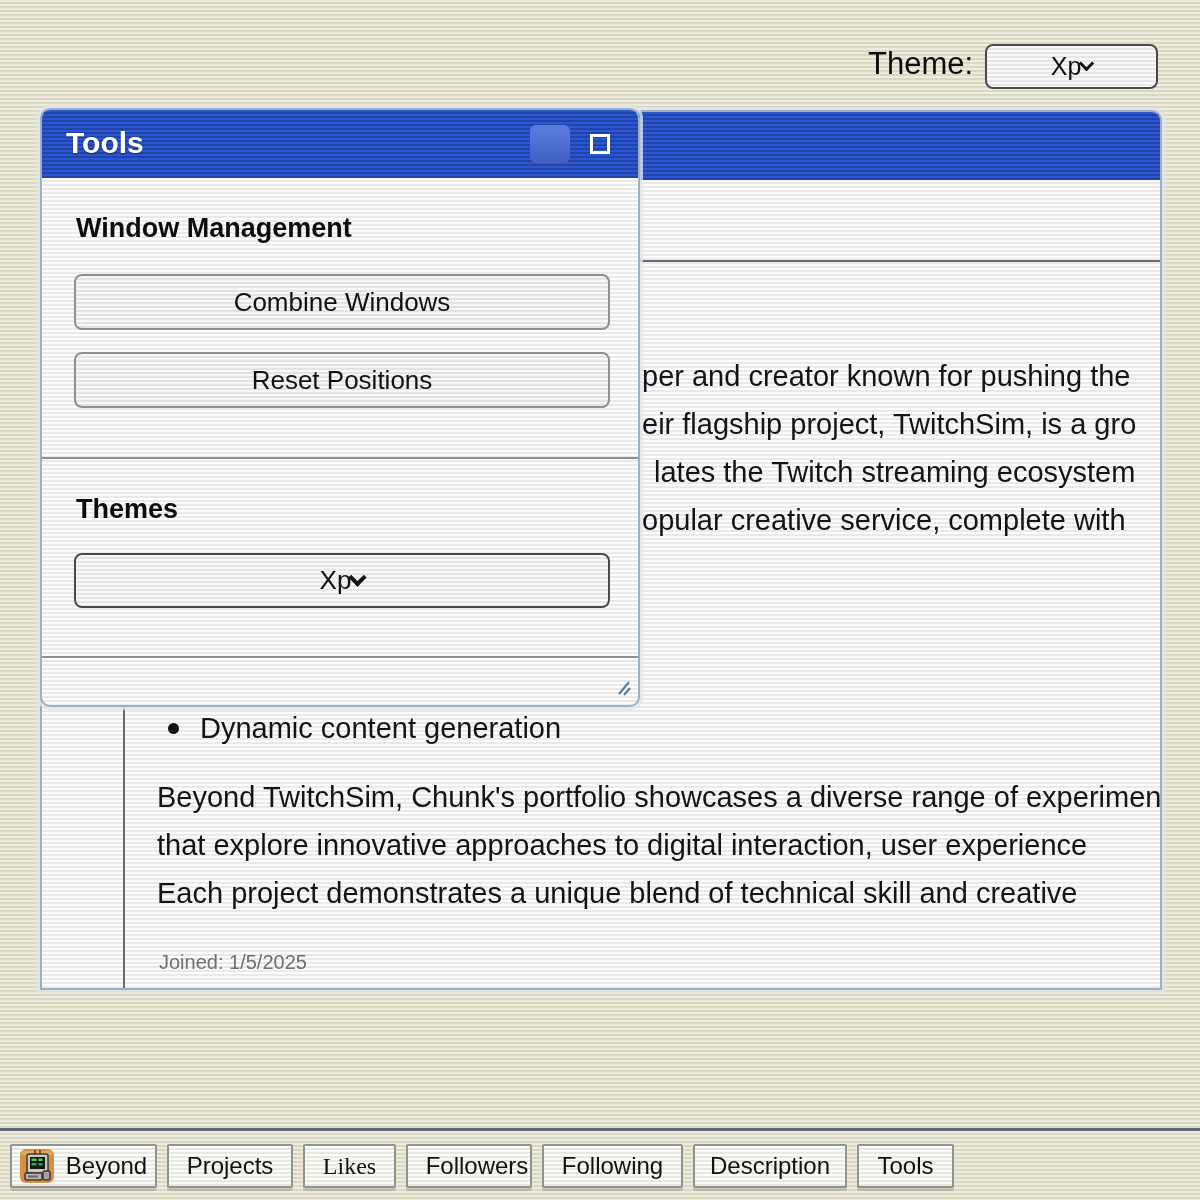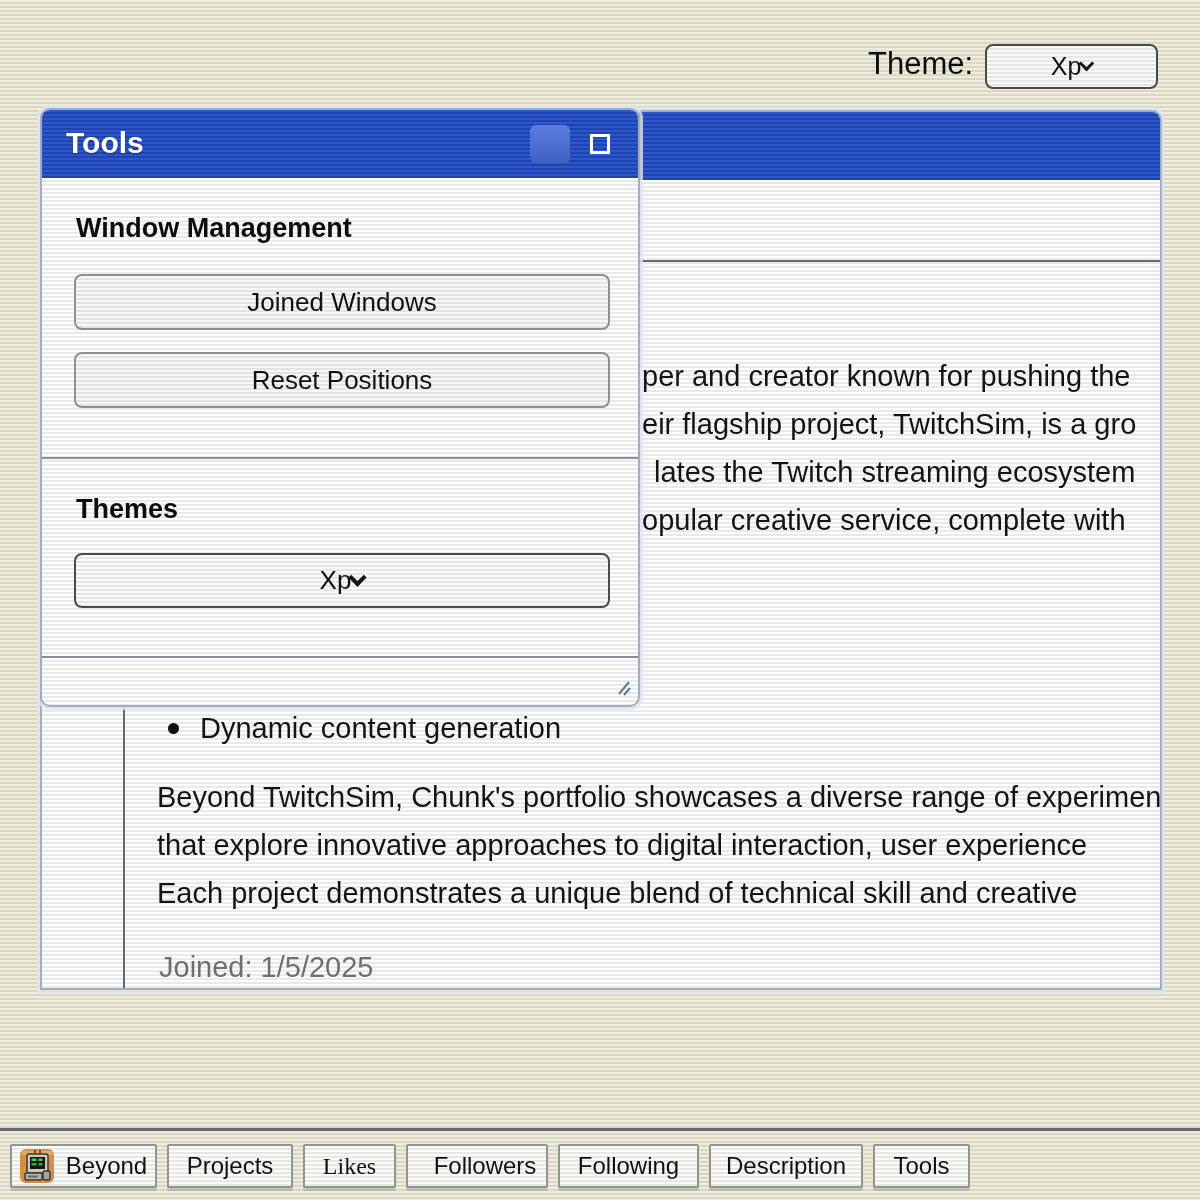--- a/index.html
+++ b/index.html
@@ -32,21 +32,21 @@
   .max-glyph { width:20px; height:20px; border:3px solid #ffffff; }
   
   .desc-win { left:40px; top:110px; width:1122px; height:880px; border-radius:10px 10px 0 0; z-index:1; }
   .desc-panel {
     position:absolute; left:81px; top:148px; right:-60px; height:755px;
     border:2px solid #646b73; border-radius:10px;
   }
   .bodyline { position:absolute; white-space:nowrap; font-size:29px; color:#141414; }
   .bullet-line { position:absolute; display:flex; align-items:center; white-space:nowrap; font-size:29px; }
   .bullet-dot { width:11px; height:11px; border-radius:50%; background:#111; margin-right:21px; flex:0 0 auto; }
-  .joined { position:absolute; white-space:nowrap; font-size:29px; color:#6f6f6f; }
+  .joined { position:absolute; white-space:nowrap; font-size:20px; color:#6f6f6f; }
   
   .tools-win { left:40px; top:108px; width:600px; height:599px; border-radius:10px; z-index:2; }
   .sec-heading { position:absolute; left:34px; font-size:27px; font-weight:bold; color:#0d0d0d; }
   .panel-btn {
     position:absolute; left:32px; width:536px; height:56px;
     border:2px solid #8f8f8f; border-radius:8px;
     background:repeating-linear-gradient(180deg,#f7f7f7 0 2px,#e3e3e3 2px 4px);
     font-size:26px; color:#111; display:flex; align-items:center; justify-content:center;
   }
   .divider { position:absolute; left:0; right:0; height:2px; background:#8a9096; }
@@ -118,21 +118,21 @@
       <div class="tb-buttons">
         <div class="tbtn tbtn-min"></div>
         <div class="tbtn tbtn-max">
           <div class="max-glyph"></div>
         </div>
       </div>
     </div>
 
     <div class="sec-heading" style="top:103px;">Window Management</div>
 
-    <button class="panel-btn" style="top:164px;">Joined Windows</button>
+    <button class="panel-btn" style="top:164px;">Combine Windows</button>
     <button class="panel-btn" style="top:242px;">Reset Positions</button>
 
     <div class="divider" style="top:347px;"></div>
 
     <div class="sec-heading" style="top:384px;">Themes</div>
 
     <div class="fake-select" style="left:32px; top:443px; width:536px; height:55px;">
       <span>Xp</span>
       <span class="chev"></span>
     </div>
@@ -167,21 +167,21 @@
         </svg>
       </span>
       <span>Beyond</span>
     </button>
     <button class="taskbtn" style="width:126px;">
       <span>Projects</span>
     </button>
     <button class="taskbtn" style="width:93px;font-family:Liberation Serif, serif;">
       <span>Likes</span>
     </button>
-    <button class="taskbtn" style="width:142px;padding-left:16px;">
+    <button class="taskbtn" style="width:126px;padding-left:16px;">
       <span>Followers</span>
     </button>
     <button class="taskbtn" style="width:141px;">
       <span>Following</span>
     </button>
     <button class="taskbtn" style="width:154px;">
       <span>Description</span>
     </button>
     <button class="taskbtn" style="width:97px;">
       <span>Tools</span>

